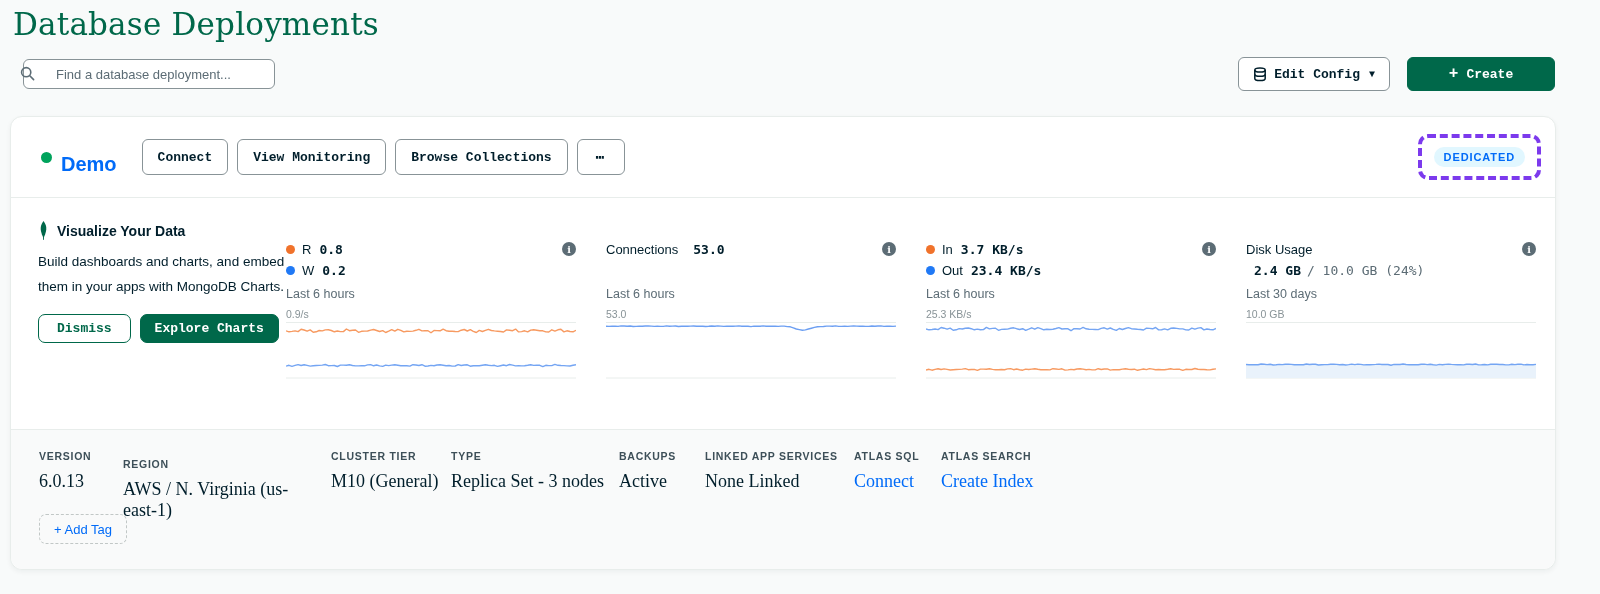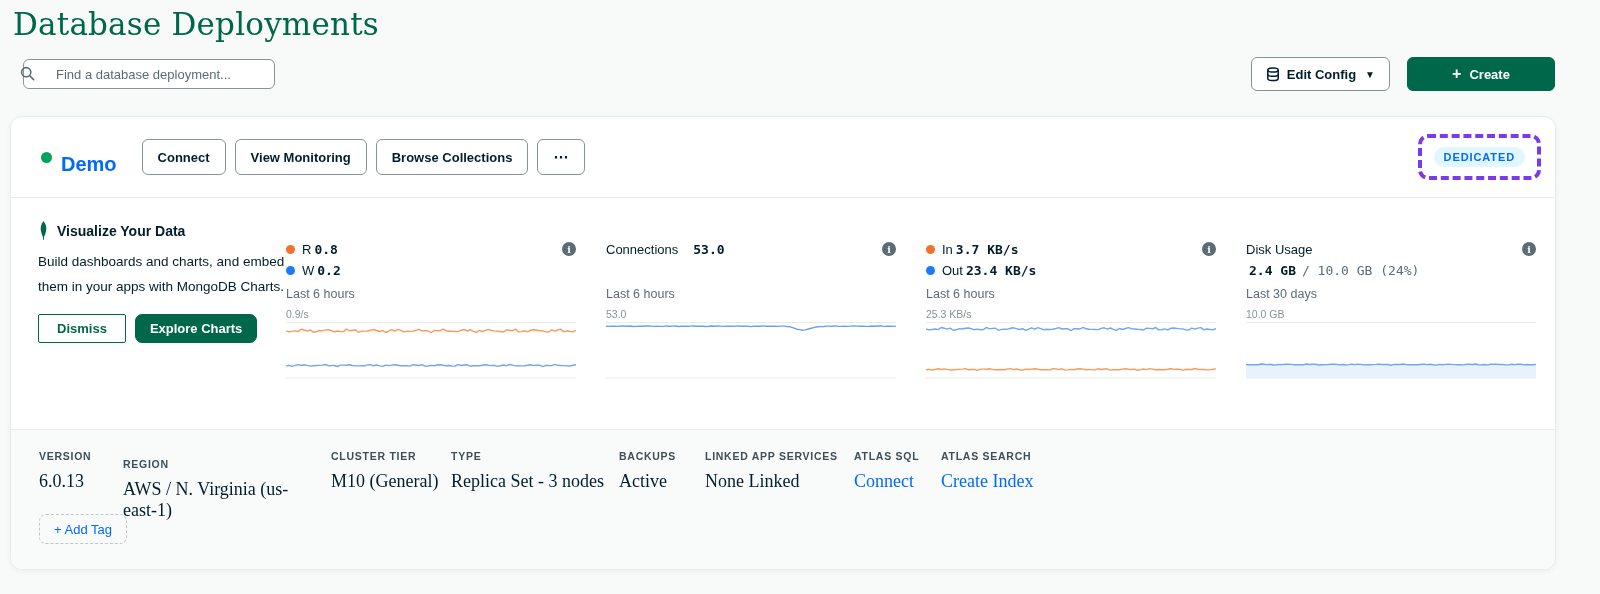--- a/index.html
+++ b/index.html
@@ -25,21 +25,21 @@
     border:1px solid #889397; border-radius:6px;
     padding:0 10px 0 32px; font-size:13px; color:#001E2B;
     background:#fff; outline:none; font-family:"Liberation Sans", sans-serif;margin-left:12px;
   }
   .search-input::placeholder { color:#5C6C75; }
 
   .hdr-actions { position:absolute; right:45px; top:57px; display:flex; gap:17px; }
   .btn {
     display:inline-flex; align-items:center; justify-content:center;
     border-radius:6px; font-size:13px; font-weight:700; cursor:pointer;
-    font-family:Liberation Sans, sans-serif; color:#001E2B;
+    font-family:Liberation Mono, monospace; color:#001E2B;
     background:#fff; border:1px solid #889397;
   }
   .btn-editconfig { height:34px; padding:0 14px; gap:7px; }
   .btn-editconfig .caret { font-size:10px; color:#001E2B; margin-left:2px; }
   .btn-create {
     height:34px; width:148px; gap:8px;
     background:var(--c-green); border:1px solid var(--c-green); color:#fff;
   }
   .btn-create .plus { font-size:16px; font-weight:700; line-height:1; }
 
@@ -70,31 +70,31 @@
     padding:4px 10px; border-radius:10px;
   }
 
   
   .card-body { position:absolute; left:0; top:82px; width:100%; height:231px; }
 
   .promo { position:absolute; left:27px; top:22px; width:248px; }
   .promo-head { display:flex; align-items:center; gap:8px; font-size:14px; font-weight:700; margin-bottom:10px; }
   .promo-body { font-size:13.5px; line-height:1.85; color:#001E2B; margin-bottom:14px; }
   .promo-btns { display:flex; gap:9px; }
-  .btn-dismiss { height:29px; padding:0 18px; color:var(--c-green); border:1px solid var(--c-green); border-radius:2px; }
+  .btn-dismiss { height:29px; padding:0 18px; color:var(--c-green); border:1px solid var(--c-green); border-radius:7px; }
   .btn-explore { height:29px; padding:0 14px; background:var(--c-green); border:1px solid var(--c-green); color:#fff; border-radius:7px; }
 
   .panel { position:absolute; top:40px; width:290px; }
   .panel-0 { left:275px; } .panel-1 { left:595px; } .panel-2 { left:915px; } .panel-3 { left:1235px; }
   .panel-head { display:flex; align-items:flex-start; }
   .legend-wrap { height:46px; display:flex; flex-direction:column; gap:1px; flex:1; }
   .legend-row { display:flex; align-items:center; height:20px; }
   .legend-dot { width:9px; height:9px; border-radius:50%; margin-right:7px; flex:0 0 auto; }
   .legend-label { font-size:13px; color:#001E2B; }
-  .legend-value { font-family:"DejaVu Sans Mono", monospace; font-size:13px; font-weight:700; color:#001E2B; margin-left:3px; }
+  .legend-value { font-family:"DejaVu Sans Mono", monospace; font-size:13px; font-weight:700; color:#001E2B; margin-left:8px; }
   .legend-value.muted { font-weight:400; color:#5C6C75; margin-left:6px; }
   .legend-value.wide { margin-left:15px; }
   .info-icon {
     width:14px; height:14px; border-radius:50%; background:#5C6C75;
     color:#fff; font-size:9.5px; font-weight:700; font-family:"DejaVu Serif", serif;
     display:flex; align-items:center; justify-content:center; margin-top:3px; cursor:pointer;
   }
   .panel-caption { font-size:12.5px; color:#5C6C75; margin-top:2px; }
   .axis-label {
     font-size:10.5px; color:#889397; padding:7px 0 2px 0;

